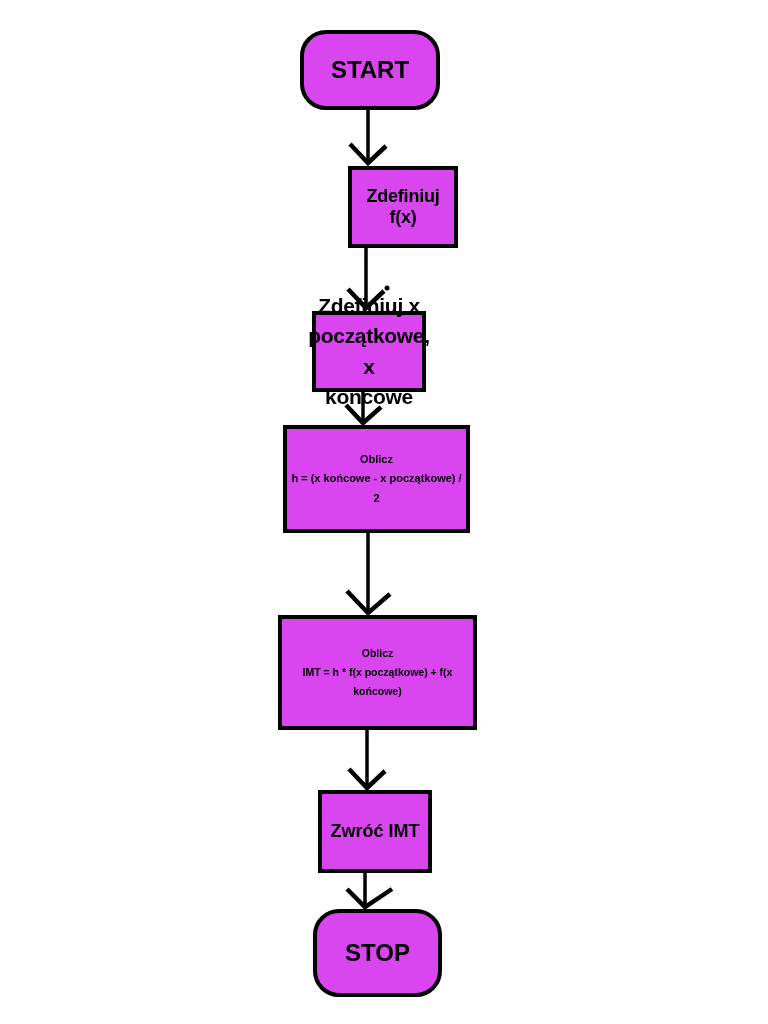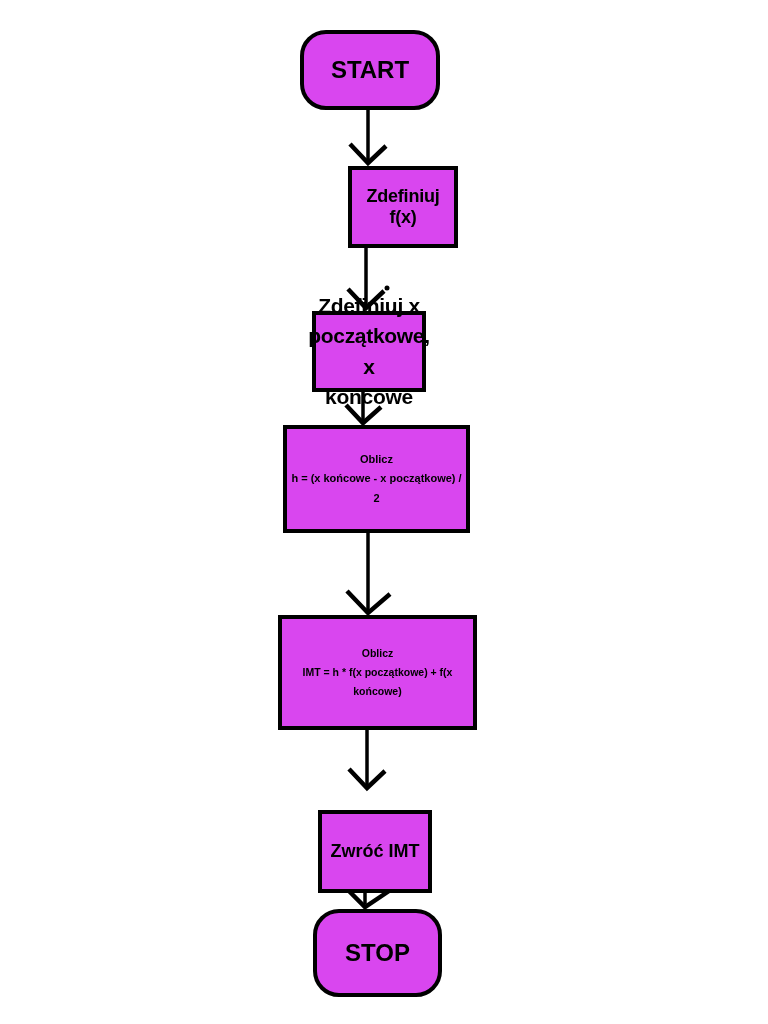--- a/index.html
+++ b/index.html
@@ -30,21 +30,21 @@
     color: #000000;
   }
   .terminator { border-radius: 26px; }
   .label { white-space: pre-line; display: block; }
 
   .n-start      { left: 300px; top: 30px;  width: 140px; height: 80px;  font-size: 24px; }
   .n-define-fx  { left: 312px; top: 166px; width: 110px; height: 82px;  font-size: 18px; letter-spacing: -0.2px; margin-left: 36px; }
   .n-define-x   { left: 312px; top: 311px; width: 114px; height: 81px;  font-size: 21px; letter-spacing: -0.3px; line-height: 1.45; }
   .n-calc-h     { left: 283px; top: 425px; width: 187px; height: 108px; font-size: 11px; line-height: 1.75; }
   .n-calc-imt   { left: 278px; top: 615px; width: 199px; height: 115px; font-size: 10.5px; line-height: 1.8; }
-  .n-return-imt { left: 318px; top: 810px; width: 114px; height: 83px;  font-size: 18px; }
+  .n-return-imt { left: 318px; top: 790px; width: 114px; height: 83px;  font-size: 18px; }
   .n-stop       { left: 313px; top: 909px; width: 129px; height: 88px;  font-size: 24px; }
 
   .overlay line     { stroke: #000000; stroke-width: 3.5; }
   .overlay polyline { stroke: #000000; stroke-width: 4.5; fill: none; }
   .overlay circle   { fill: #000000; }
 </style>
 </head>
 <body>
 
 <div class="canvas">

